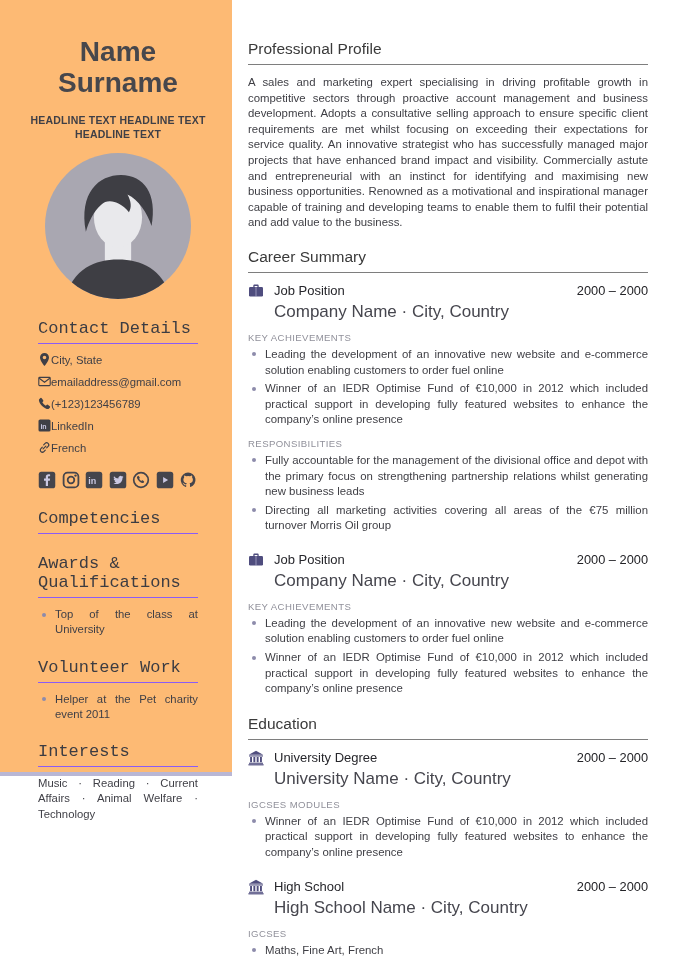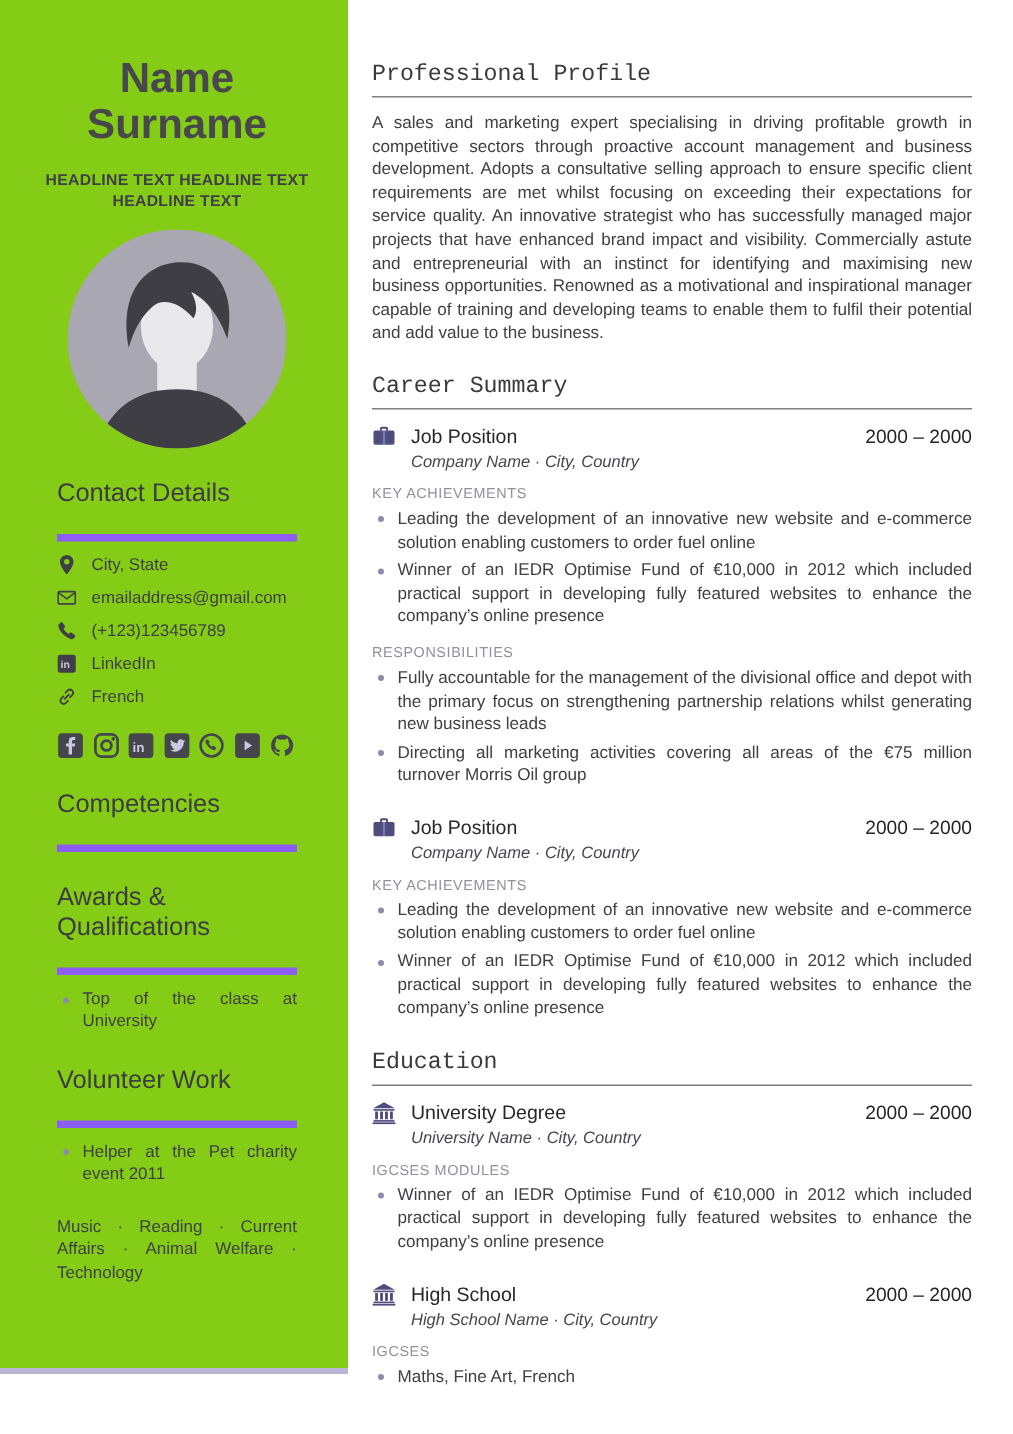--- a/index.html
+++ b/index.html
@@ -3,43 +3,43 @@
 <meta charset="utf-8">
 <style>
   html,body { margin:0; padding:0; background:#ffffff; }
   .page {
     position:relative; width:675px; height:956px; background:#ffffff;
     font-family:"Liberation Sans", sans-serif; overflow:hidden;
   }
 
   
   .sidebar {
-    position:absolute; left:0; top:0; width:232px; height:916px;
-    background:#84cc16; box-sizing:border-box; padding:36px 34px 0 38px;
+    position:absolute; left:0; top:0; width:232px; height:776px;
+    background:#fdba74; box-sizing:border-box; padding:36px 34px 0 38px;
   }
   .sidebar-bottom-strip {
     position:absolute; left:0; bottom:0; width:232px; height:4px; background:#b9b7d5;
   }
   .name {
     font-size:28px; font-weight:bold; color:#47474c; text-align:center;
     line-height:31px; margin:0 -6px;
   }
   .headline {
     font-size:10.5px; font-weight:bold; color:#3f3f46; text-align:center;
     line-height:14px; letter-spacing:.2px; margin:15px -10px 0;
   }
   .avatar { width:146px; height:146px; margin:12px auto 0; display:block; }
 
   .side-section { margin-top:20px; }
   .side-section h2 {
     font-size:17px; font-weight:400; color:#3c3c42; margin:0 0 9px;
-    padding-bottom:17px; border-bottom:5px solid #8b5cf6;
+    padding-bottom:5px; border-bottom:1px solid #8b5cf6;font-family:Liberation Mono, monospace;
   }
   .contact-row {
-    display:flex; align-items:center; gap:10px; margin:9px 0;
+    display:flex; align-items:center; margin:9px 0;
     font-size:11.3px; color:#3f3f46;
   }
   .contact-row svg { flex:0 0 auto; display:block; }
   .social-row { display:flex; gap:5.5px; margin-top:17px; }
   .social-row svg { display:block; }
   .side-text {
     font-size:11.3px; line-height:15.3px; color:#3f3f46;
     text-align:justify; margin:0;
   }
 
@@ -50,34 +50,34 @@
   }
   ul.bullets li::before {
     content:""; position:absolute; left:4px; top:5.5px;
     width:4px; height:4px; border-radius:50%; background:#8d8bab;
   }
 
   
   .main { position:absolute; left:248px; top:0; width:400px; padding-top:40px; }
   .main h2 {
     font-size:15.5px; font-weight:400; color:#3a3a3a; margin:0 0 10px;
-    padding-bottom:6px; border-bottom:1px solid #7e7e7e;font-family:Liberation Mono, monospace;
+    padding-bottom:6px; border-bottom:1px solid #7e7e7e;
   }
   .main-section { margin-bottom:17px; }
   .profile-text {
     font-size:11.4px; line-height:15.6px; color:#3e3e44;
     text-align:justify; margin:0;
   }
   .entry { margin-bottom:18px; }
   .entry-header { display:flex; align-items:center; gap:10px; }
   .entry-header svg { flex:0 0 auto; }
   .entry-title { font-size:13px; color:#26262b;text-align:center; }
   .entry-dates { margin-left:auto; font-size:12.8px; color:#232327; }
   .entry-company {
-    font-style:italic; font-size:11px; color:#46464e; margin:3px 0 0 26px;
+    font-size:17px; color:#46464e; margin:3px 0 0 26px;
   }
   .entry-label {
     font-size:9.6px; letter-spacing:.4px; color:#90909a; margin:10px 0 4px;
   }
   .main ul.bullets li { font-size:11.4px; line-height:15.6px; color:#3e3e44; }
 </style>
 </head>
 <body>
 
 <div class="page">
@@ -194,20 +194,21 @@
     </section>
 
     <section class="side-section">
       <h2>Volunteer Work</h2>
       <ul class="bullets">
         <li>Helper at the Pet charity event 2011</li>
       </ul>
     </section>
 
     <section class="side-section">
+      <h2>Interests</h2>
       <p class="side-text">Music · Reading · Current Affairs · Animal Welfare · Technology</p>
     </section>
 
     <div class="sidebar-bottom-strip"></div>
   </aside>
 
   <main class="main">
 
     <section class="main-section">
       <h2>Professional Profile</h2>

